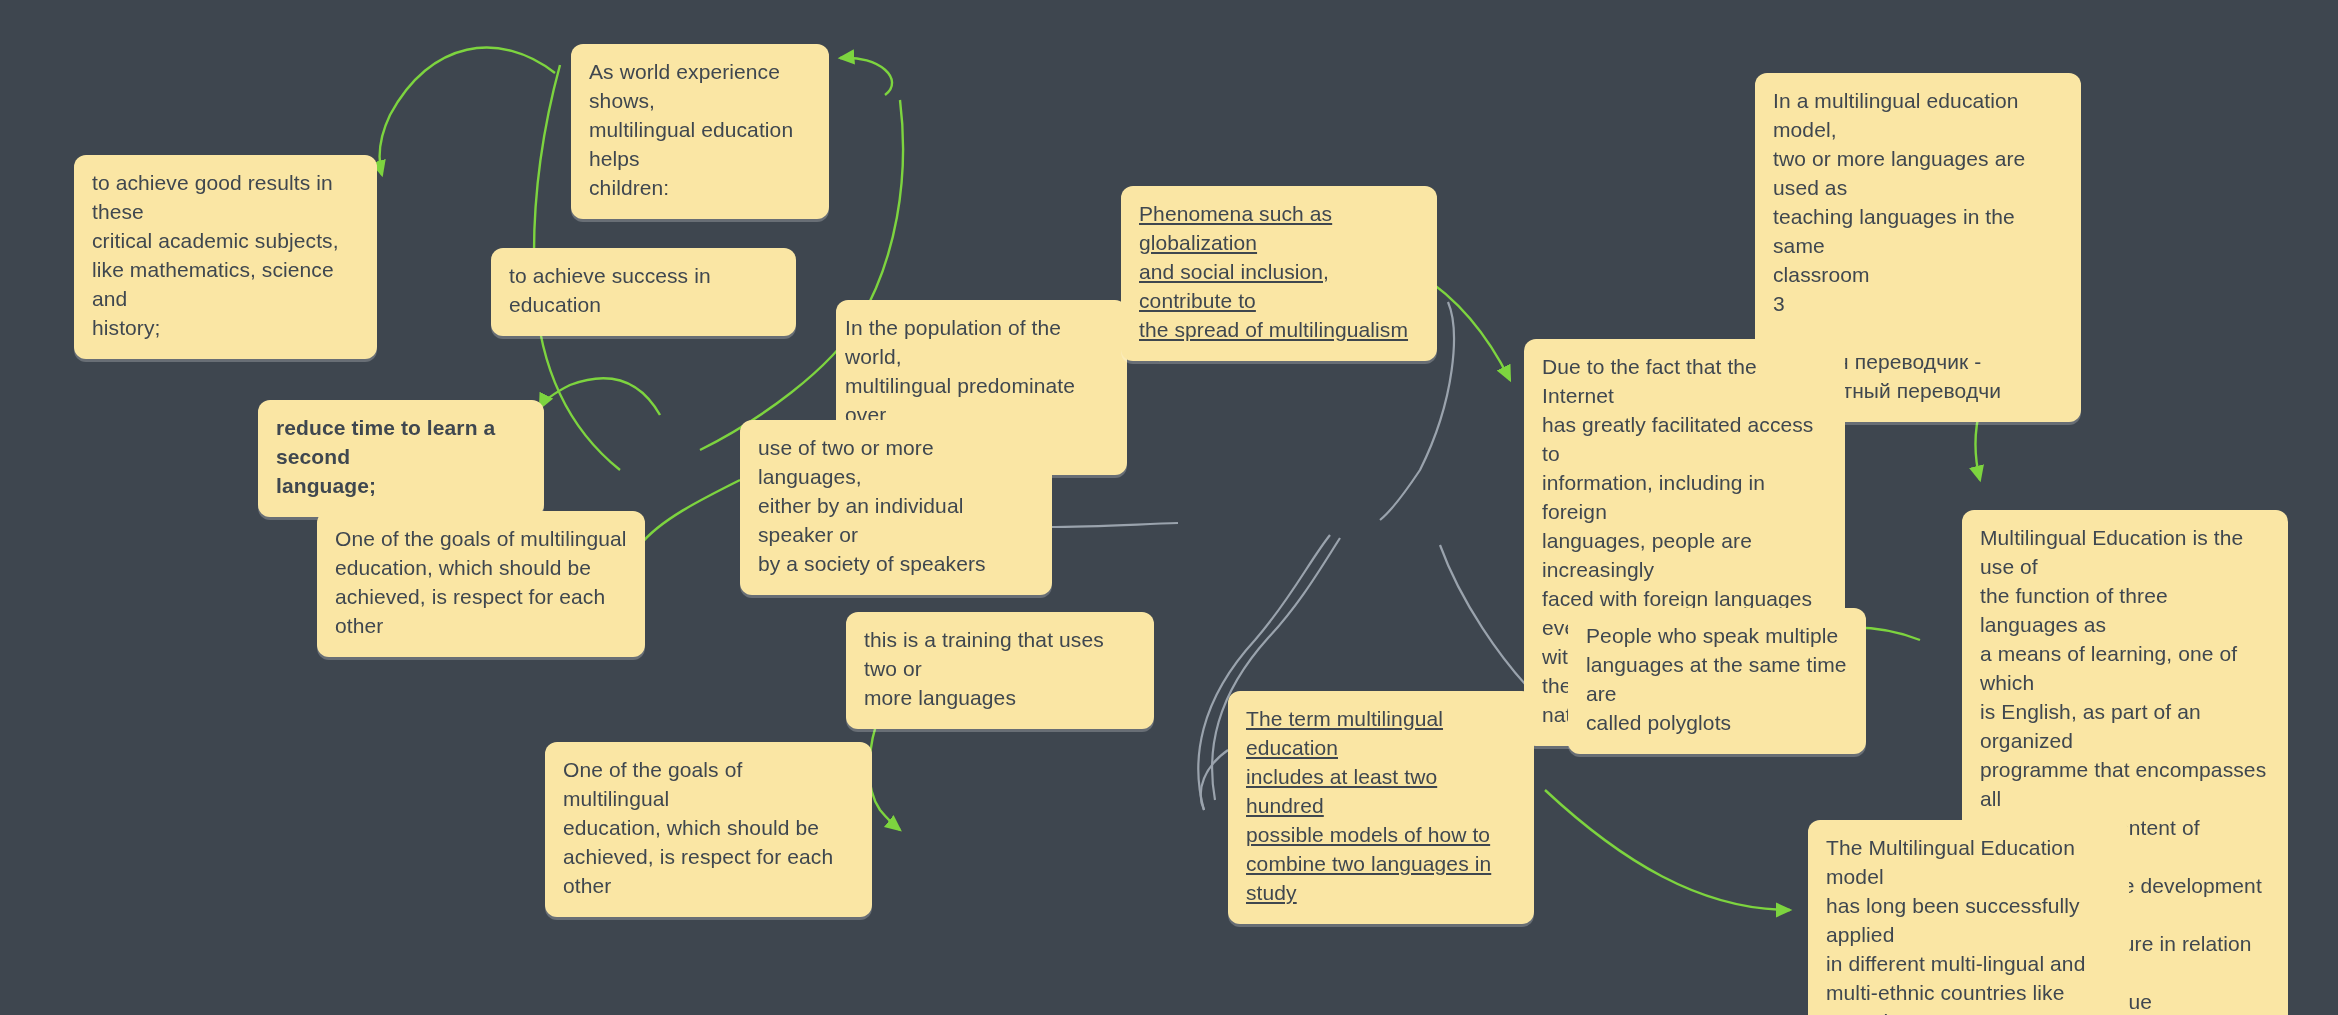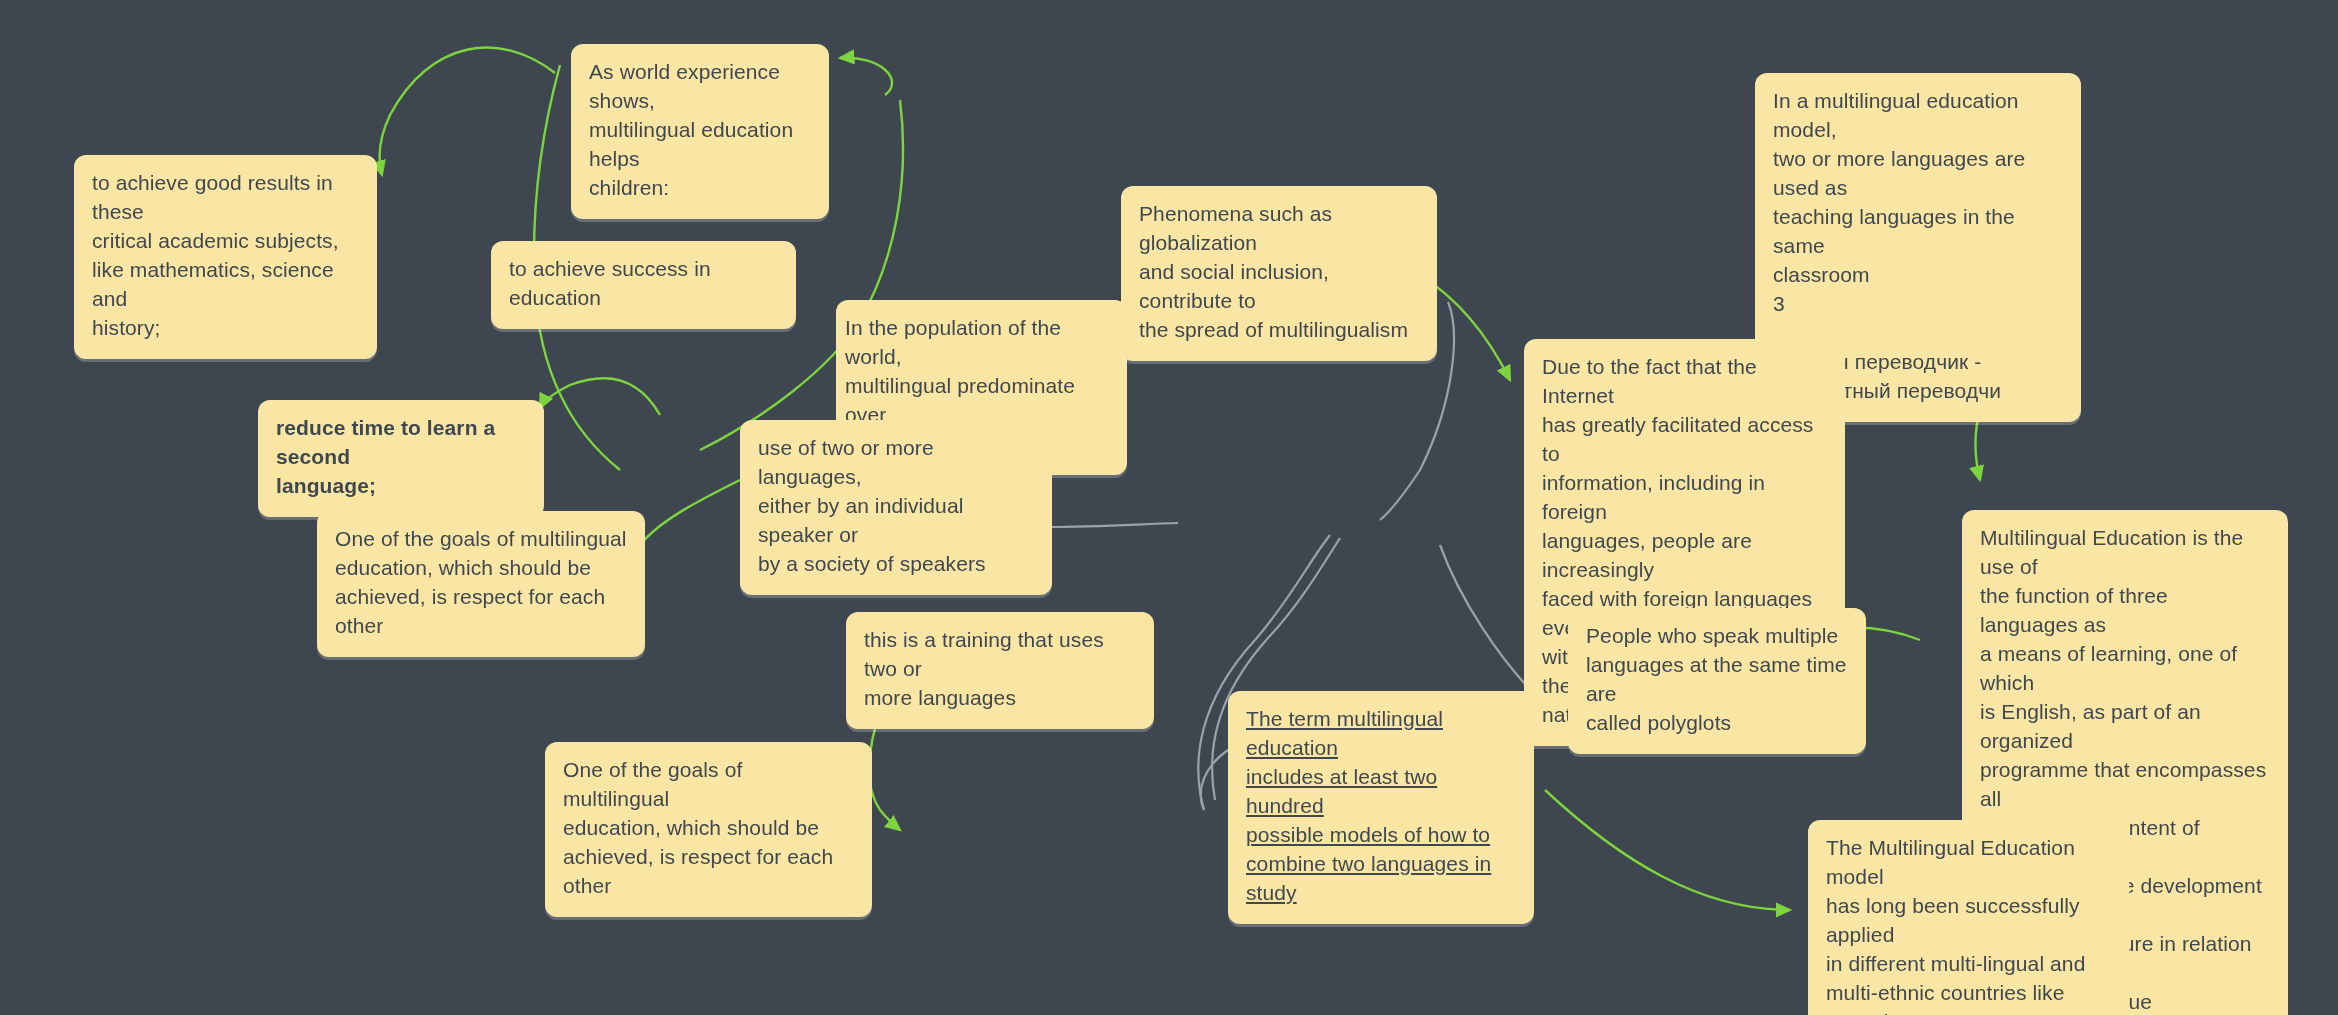--- a/index.html
+++ b/index.html
@@ -96,21 +96,21 @@
 
   <div class="node" style="left:50px; top:155px; width:303px;margin-left:24px;">to achieve good results in these
 critical academic subjects,
 like mathematics, science and
 history;</div>
 
   <div class="node" style="left:563px; top:44px; width:258px;margin-left:8px;">As world experience shows,
 multilingual education helps
 children:</div>
 
-  <div class="node" style="left:491px; top:241px; width:305px;">to achieve success in education</div>
+  <div class="node" style="left:491px; top:248px; width:305px;">to achieve success in education</div>
 
   <div class="node" style="left:258px; top:400px; width:286px;font-weight:bold;">reduce time to learn a second
 language;</div>
 
   <div class="node" style="left:317px; top:511px; width:328px;">One of the goals of multilingual
 education, which should be
 achieved, is respect for each other</div>
 
   <div class="node" style="left:545px; top:742px; width:327px;">One of the goals of multilingual
 education, which should be
@@ -120,21 +120,21 @@
 multilingual predominate over
 single-language</div>
 
   <div class="node" style="left:740px; top:420px; width:312px;">use of two or more languages,
 either by an individual speaker or
 by a society of speakers</div>
 
   <div class="node" style="left:846px; top:612px; width:308px;">this is a training that uses two or
 more languages</div>
 
-  <div class="node" style="left:1121px; top:186px; width:316px;">Phenomena such as globalization
+  <div class="node" style="left:1121px; top:186px; width:316px;text-decoration:underline;">Phenomena such as globalization
 and social inclusion, contribute to
 the spread of multilingualism</div>
 
   <div class="node" style="left:1755px; top:66px; width:326px;margin-top:7px;">In a multilingual education model,
 two or more languages are used as
 teaching languages in the same
 classroom
 3
 
 Онлайн переводчик -

